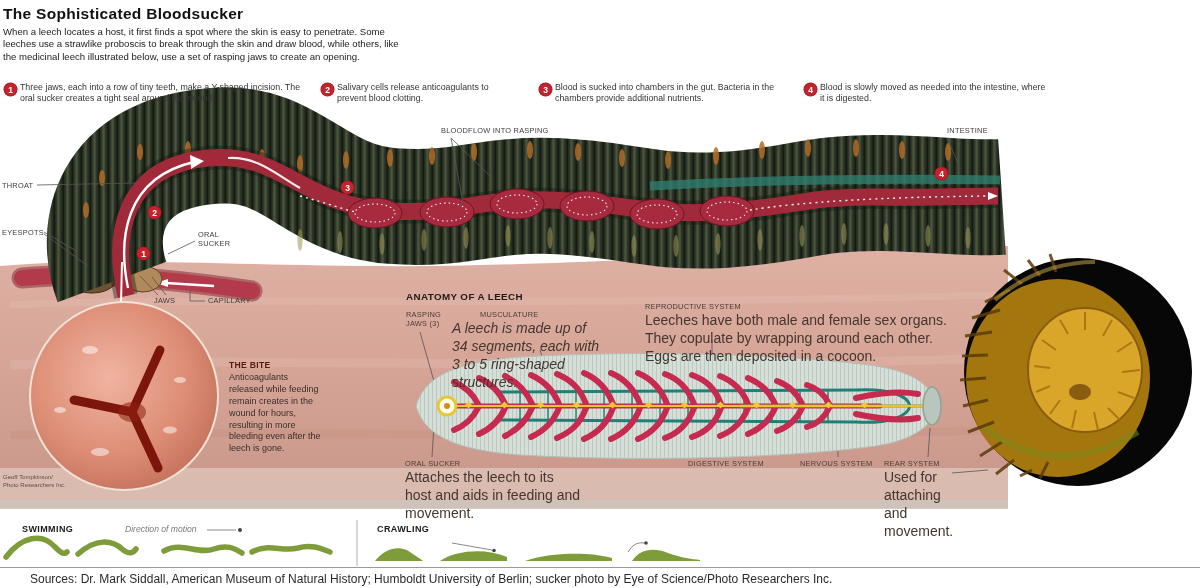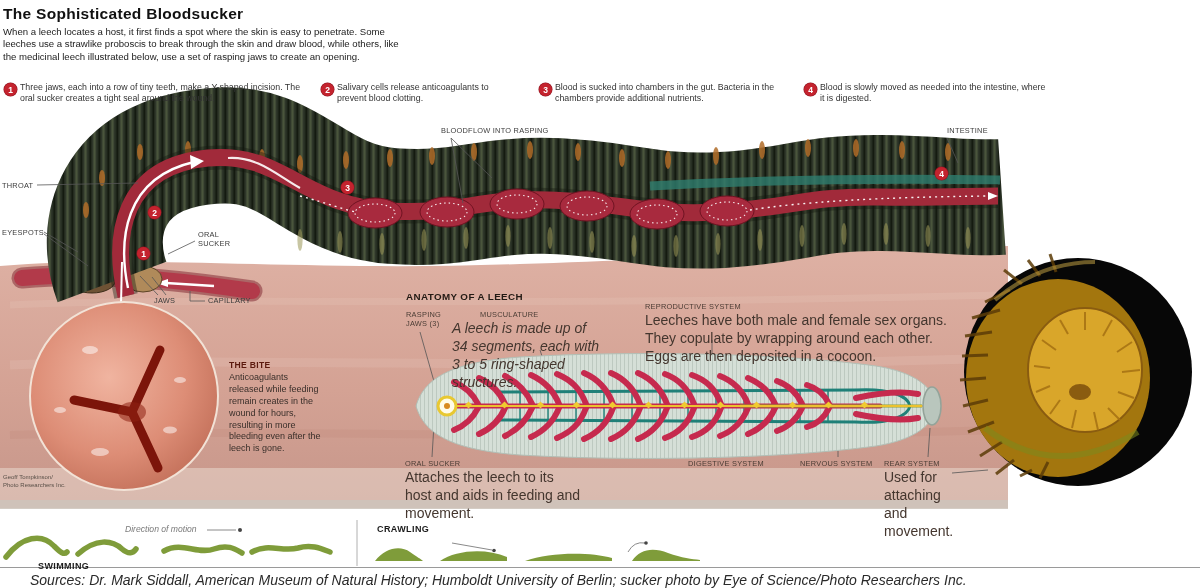--- a/index.html
+++ b/index.html
@@ -18,21 +18,21 @@
   .step-text{font-size:8.8px;line-height:1.3;color:#333;}
   .lbl{font-size:7.4px;letter-spacing:.25px;color:#3b3b3b;line-height:1.25;}
   .lbl-dk{font-size:7.4px;letter-spacing:.25px;color:#4a3c34;line-height:1.25;}
   .bite-title{font-size:8.6px;font-weight:bold;color:#5c1a0e;letter-spacing:.3px;}
   .bite-text{font-size:9px;line-height:1.32;color:#3a2f2a;}
   .credit{font-size:6px;line-height:1.25;color:#5a5048;white-space:pre-line;}
   .anat-title{font-size:9.8px;font-weight:bold;color:#231a14;letter-spacing:.4px;}
   .anat-body{font-size:14px;line-height:1.28;color:#44362e;}
   .loco-label{font-size:9px;font-weight:bold;color:#1a1a1a;letter-spacing:.4px;}
   .direction{font-size:8.6px;font-style:italic;color:#7a7a7a;}
-  .sources{font-size:14px;font-style:italic;color:#2a2a2a;}
+  .sources{font-size:12px;color:#2a2a2a;}
   svg{position:absolute;left:0;top:0;}
 </style>
 </head>
 <body>
 
 <svg width="1200" height="588" viewBox="0 0 1200 588">
   <defs>
     <linearGradient id="skinGrad" x1="0" y1="0" x2="0" y2="1">
       <stop offset="0" stop-color="#deb1a4"></stop>
       <stop offset=".55" stop-color="#d4a294"></stop>
@@ -380,17 +380,17 @@
 <div class="abs anat-body" style="left:452px;top:320px;width:152px;font-style:italic;">A leech is made up of 34 segments, each with 3 to 5 ring-shaped structures.</div>
 <div class="abs lbl-dk" style="left:645px;top:302px;">REPRODUCTIVE SYSTEM</div>
 <div class="abs anat-body" style="left:645px;top:312px;width:322px;">Leeches have both male and female sex organs. They copulate by wrapping around each other. Eggs are then deposited in a cocoon.</div>
 <div class="abs lbl-dk" style="left:405px;top:459px;">ORAL SUCKER</div>
 <div class="abs anat-body" style="left:405px;top:469px;width:176px;">Attaches the leech to its host and aids in feeding and movement.</div>
 <div class="abs lbl-dk" style="left:688px;top:459px;">DIGESTIVE SYSTEM</div>
 <div class="abs lbl-dk" style="left:800px;top:459px;">NERVOUS SYSTEM</div>
 <div class="abs lbl-dk" style="left:884px;top:459px;">REAR SYSTEM</div>
 <div class="abs anat-body" style="left:884px;top:469px;width:72px;">Used for attaching and movement.</div>
 
-<div class="abs loco-label" style="left:38px;top:524px;margin-top:37px;">SWIMMING</div>
+<div class="abs loco-label" style="left:22px;top:524px;">SWIMMING</div>
 <div class="abs direction" style="left:125px;top:524px;">Direction of motion</div>
 <div class="abs loco-label" style="left:377px;top:524px;">CRAWLING</div>
 
 <div class="abs sources" style="left:30px;top:572px;width:1140px;">Sources: Dr. Mark Siddall, American Museum of Natural History; Humboldt University of Berlin; sucker photo by Eye of Science/Photo Researchers Inc.</div>
 
 </body></html>

